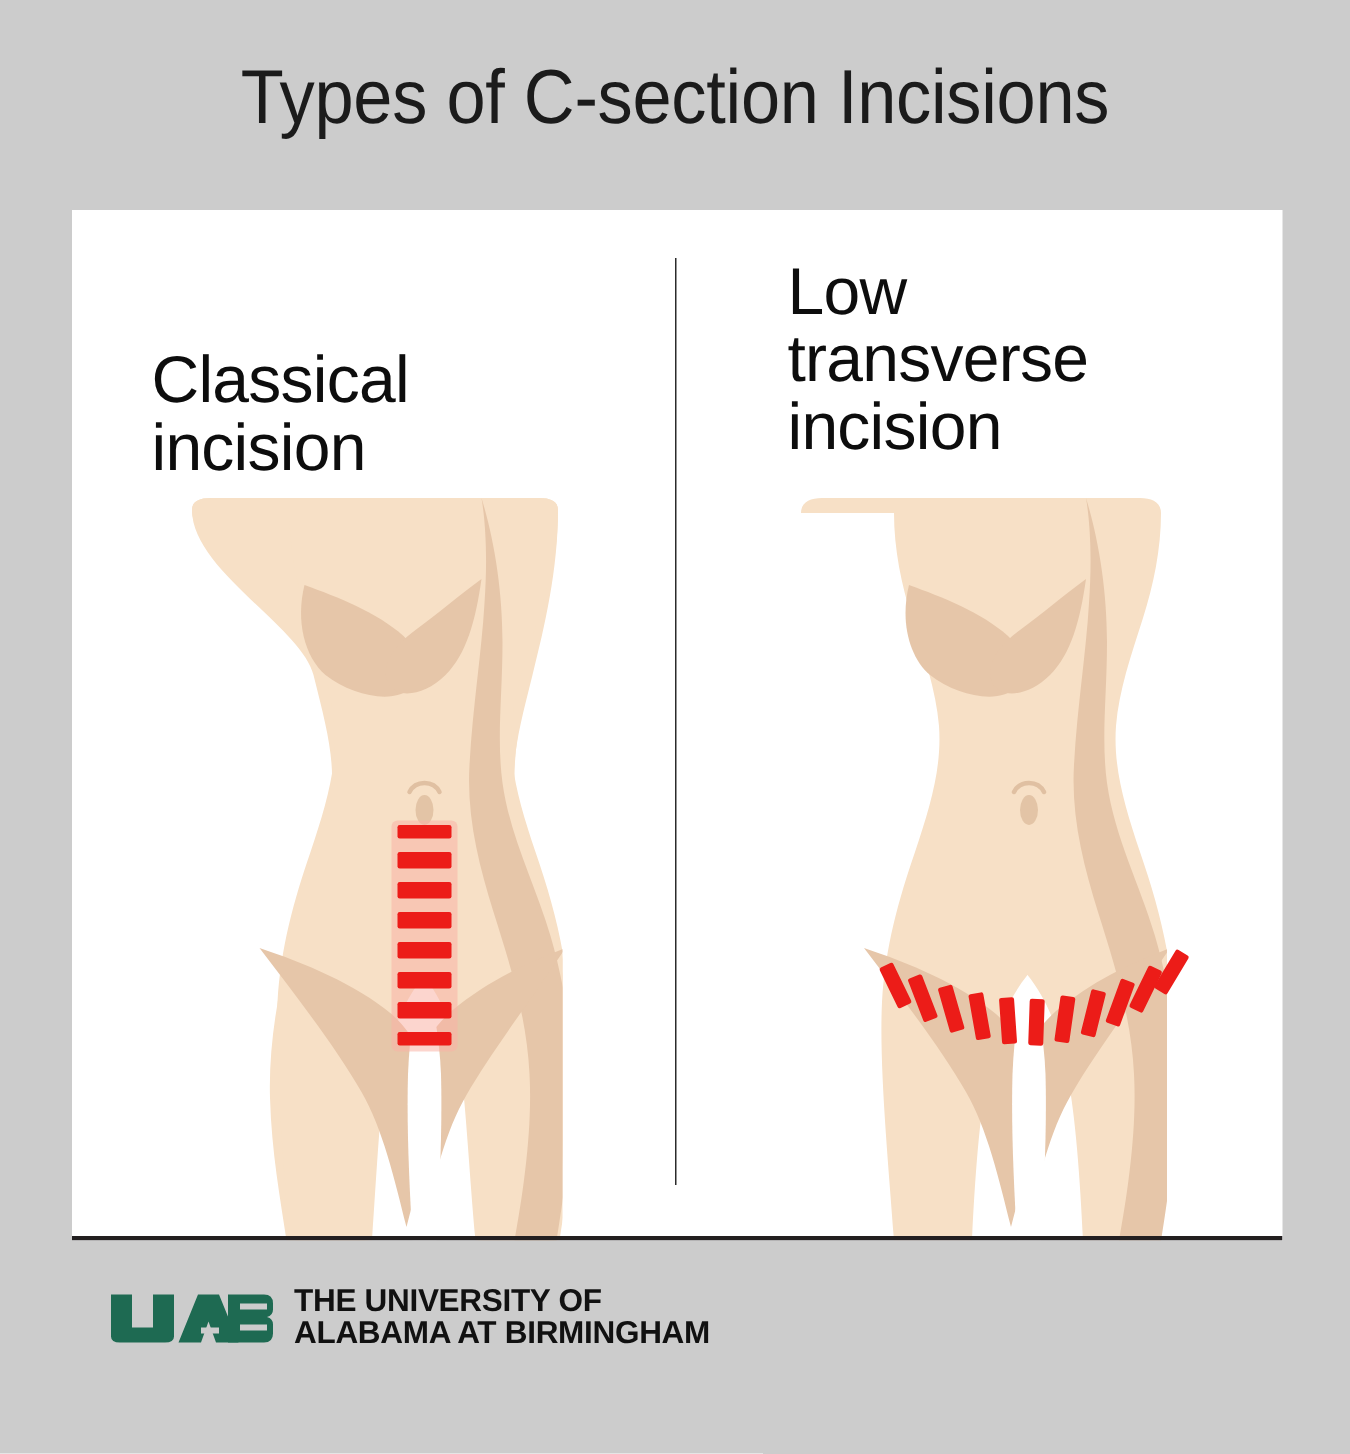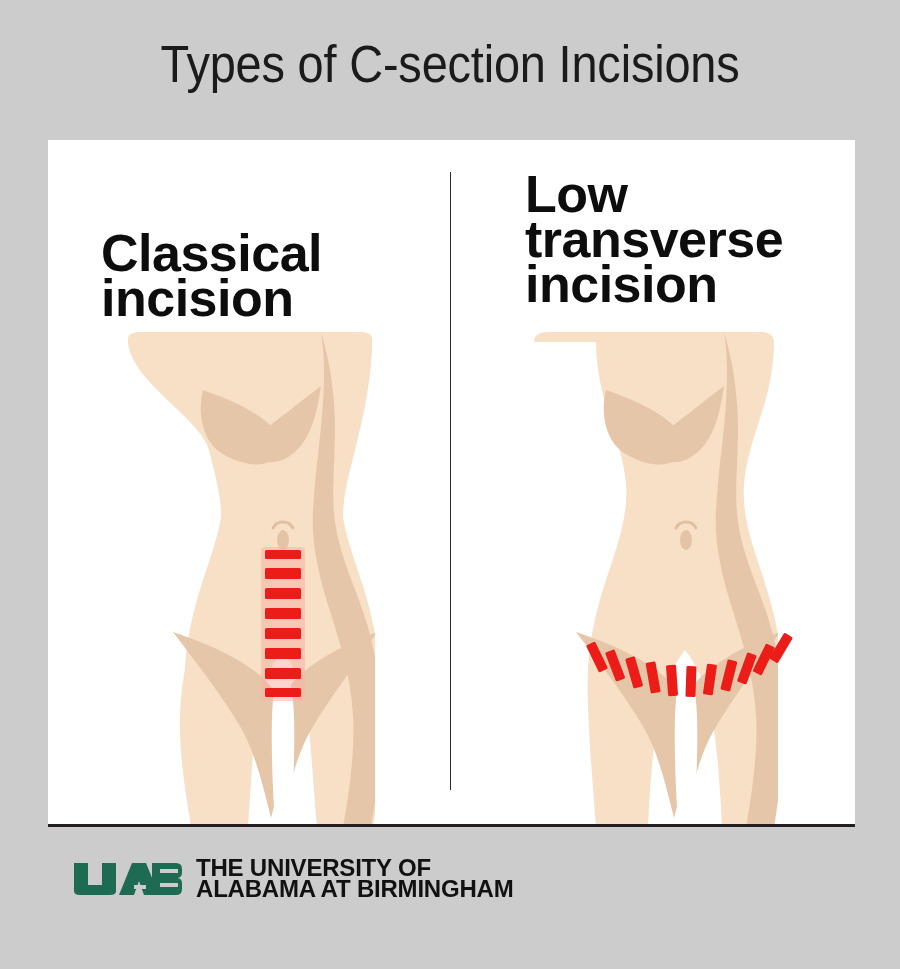--- a/index.html
+++ b/index.html
@@ -57,22 +57,22 @@
     top: 32px;
     width: 1px;
     height: 618px;
     background: #2b2b2b;
   }
 
   
   .panel-heading {
     position: absolute;
     font-family: "Liberation Sans", sans-serif;
-    font-weight: bold;
-    font-size: 52px;
+    font-weight: normal;
+    font-size: 44px;
     line-height: 45px;
     color: #0d0d0d;
     letter-spacing: -0.5px;
     white-space: pre-line;
   }
   #heading-classical {
     left: 53px;
     top: 91px;
   }
   #heading-transverse {
@@ -116,21 +116,21 @@
     display: flex;
     align-items: center;
   }
   #uab-mark {
     display: block;
   }
   #uab-university-name {
     margin-left: 12px;
     font-family: "Liberation Sans", sans-serif;
     font-weight: bold;
-    font-size: 24px;
+    font-size: 21px;
     line-height: 20.5px;
     color: #111111;
     letter-spacing: -0.2px;
     white-space: pre-line;
   }
   #uab-tagline {
     position: absolute;
     left: 72px;
     top: 76px;
     font-family: "Liberation Sans", sans-serif;

